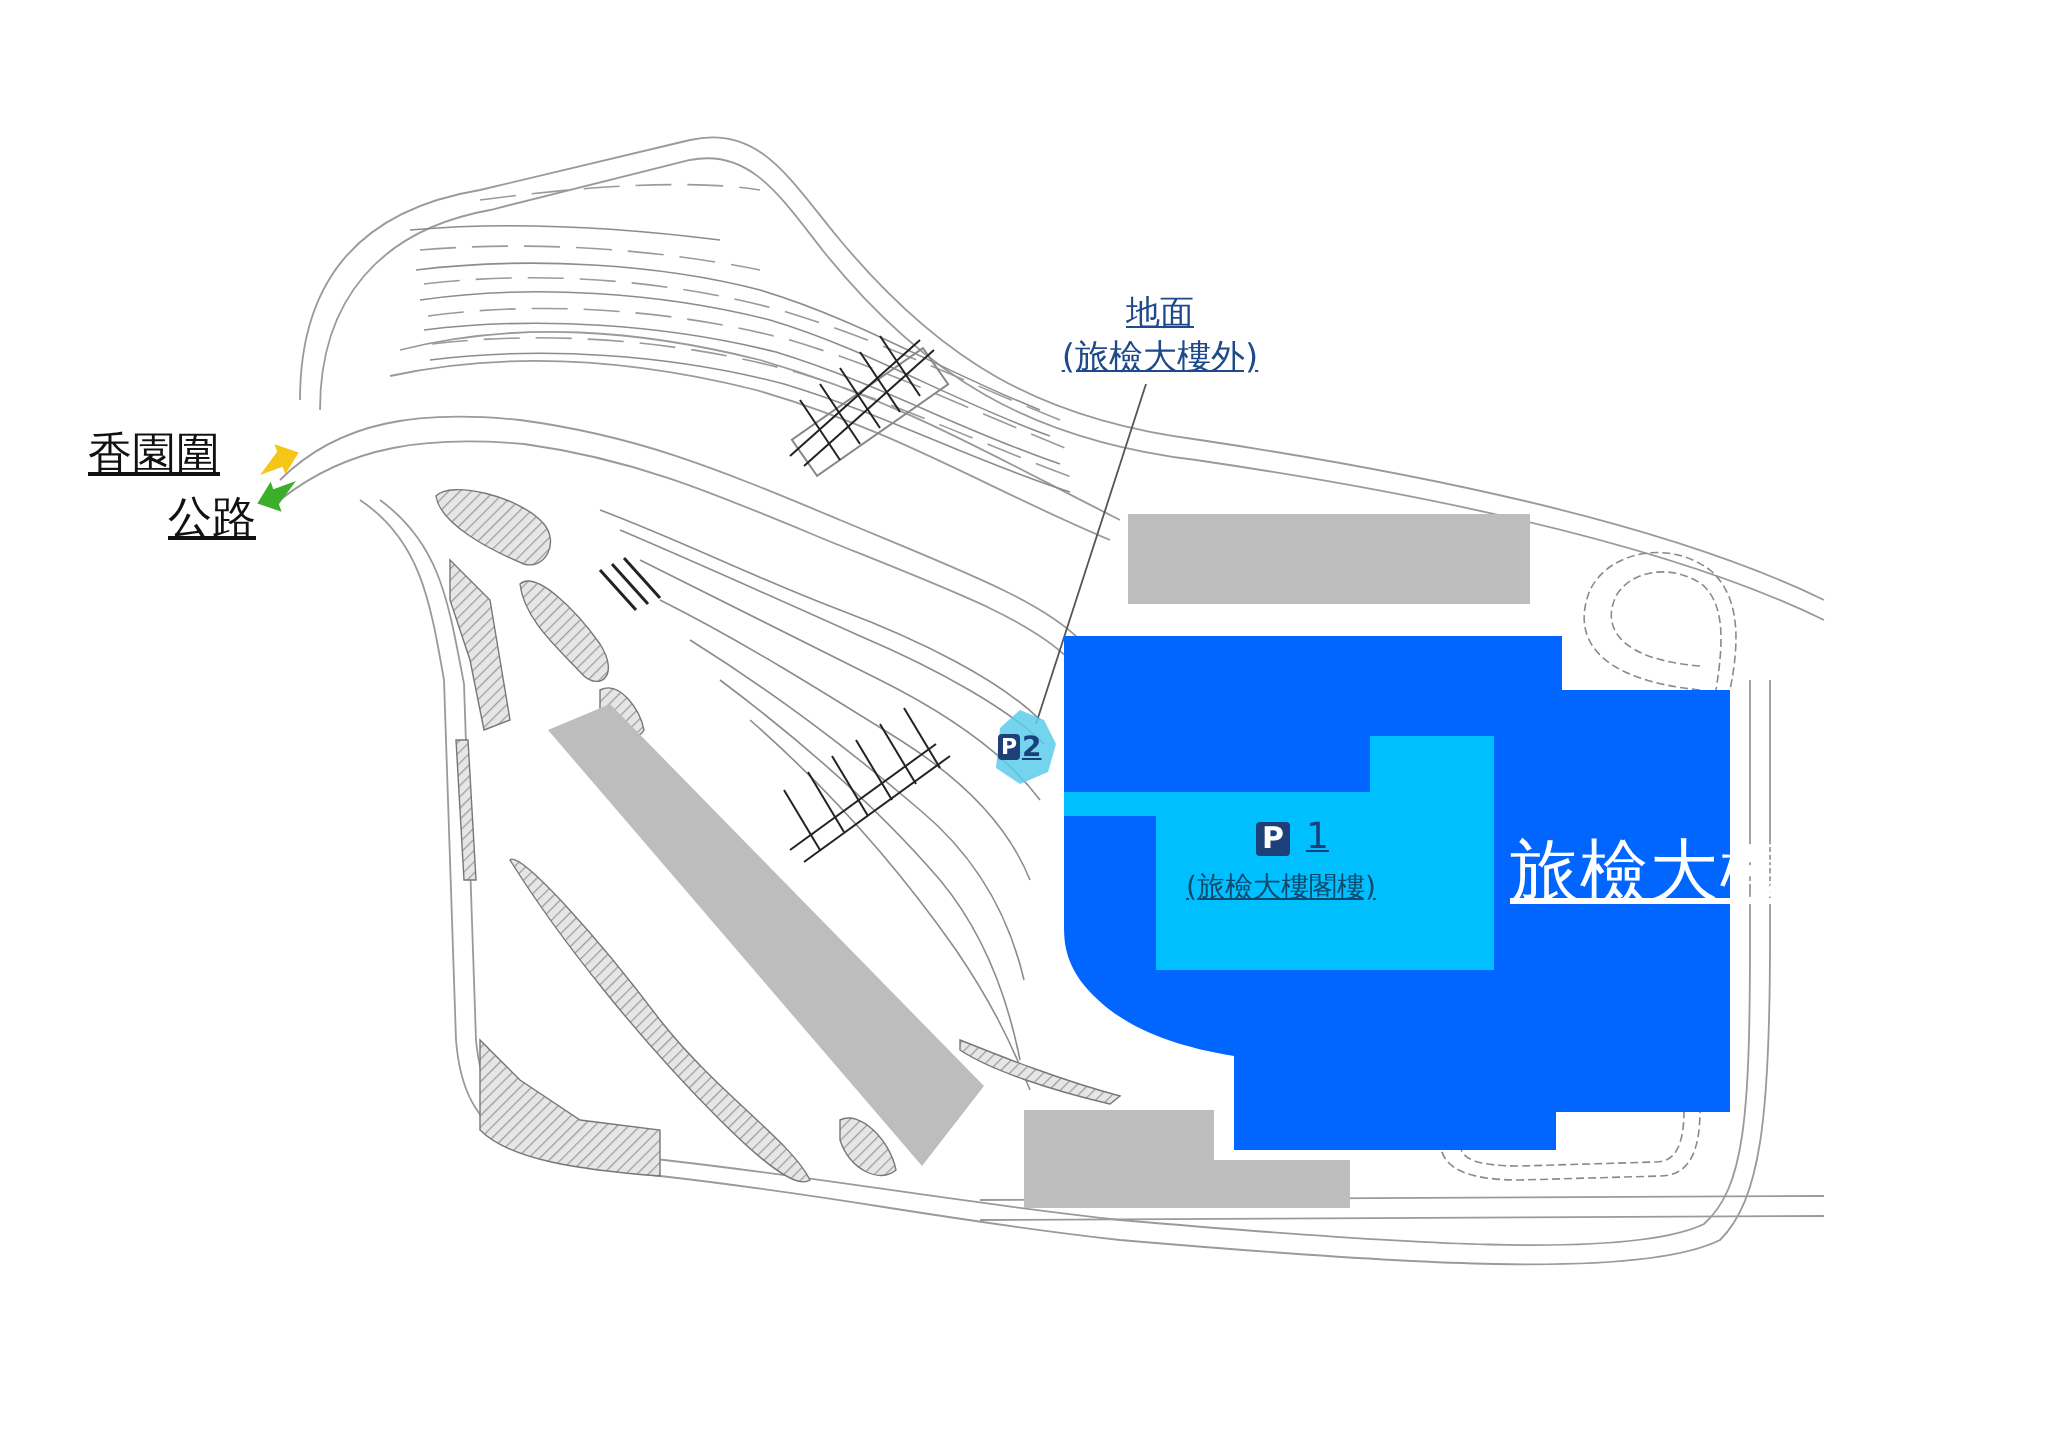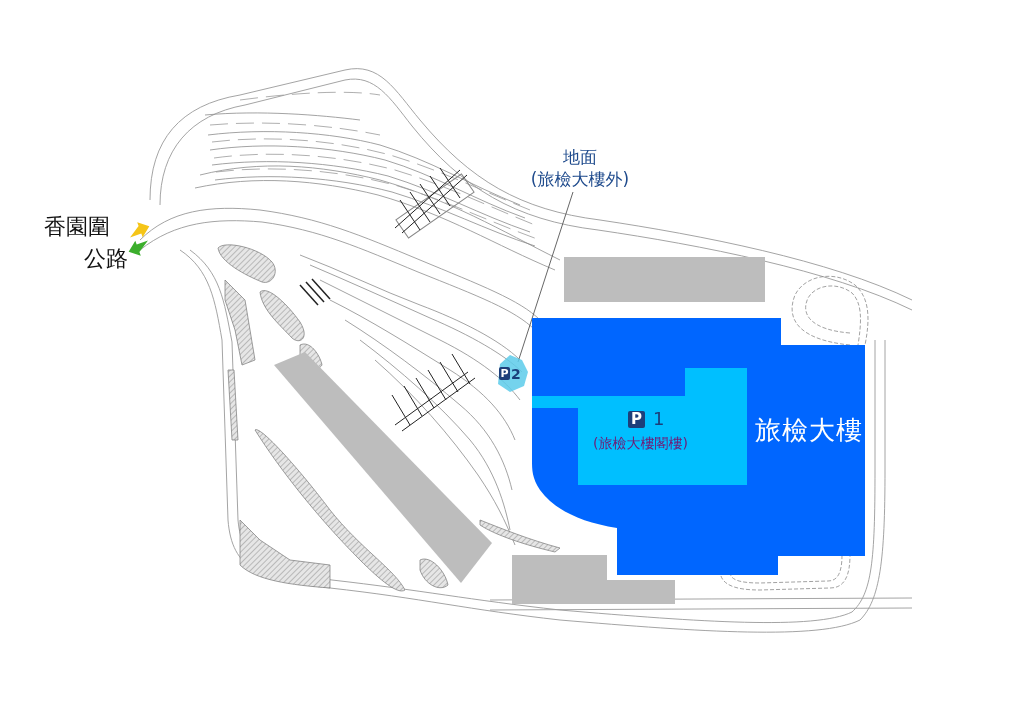--- a/index.html
+++ b/index.html
@@ -1,24 +1,24 @@
 <!DOCTYPE html>
 <html><head>
 <meta charset="utf-8">
 <style>
   html, body { margin: 0; padding: 0; background: #ffffff; }
   body { width: 1024px; height: 724px; position: relative; overflow: hidden;
          font-family: "DejaVu Sans", "Liberation Sans", sans-serif; }
   #map { position: absolute; left: 0; top: 0; width: 1024px; height: 724px; }
-  .lbl { position: absolute; white-space: nowrap; }
+  .lbl { position: absolute; white-space: nowrap; text-decoration: underline; }
   .entry-label { font-size: 22px; color: #111; font-weight: 500; }
   .ground-label { color: #1e4a8c; font-size: 17px; text-align: center; line-height: 22px; }
-  .terminal-label { color: #ffffff; font-size: 26px; letter-spacing: 1px; }
+  .terminal-label { color: #ffffff; font-size: 34px; letter-spacing: 1px; }
   .p1-num { color: #1a3f7a; font-size: 18px; }
-  .p1-sub { color: #701a75; font-size: 14px; }
+  .p1-sub { color: #0c4a6e; font-size: 14px; }
   .p2-num { color: #1a3f7a; font-size: 14px; font-weight: bold; }
   .p-badge { position: absolute; background: #1d3f7a; color: #fff; font-weight: bold;
              font-family: "DejaVu Sans", sans-serif; text-align: center; border-radius: 2px; }
 </style>
 </head>
 <body>
 
 <svg id="map" viewBox="0 0 1024 724" xmlns="http://www.w3.org/2000/svg">
   <defs>
     <pattern id="hatch" width="4" height="4" patternUnits="userSpaceOnUse" patternTransform="rotate(45)">

